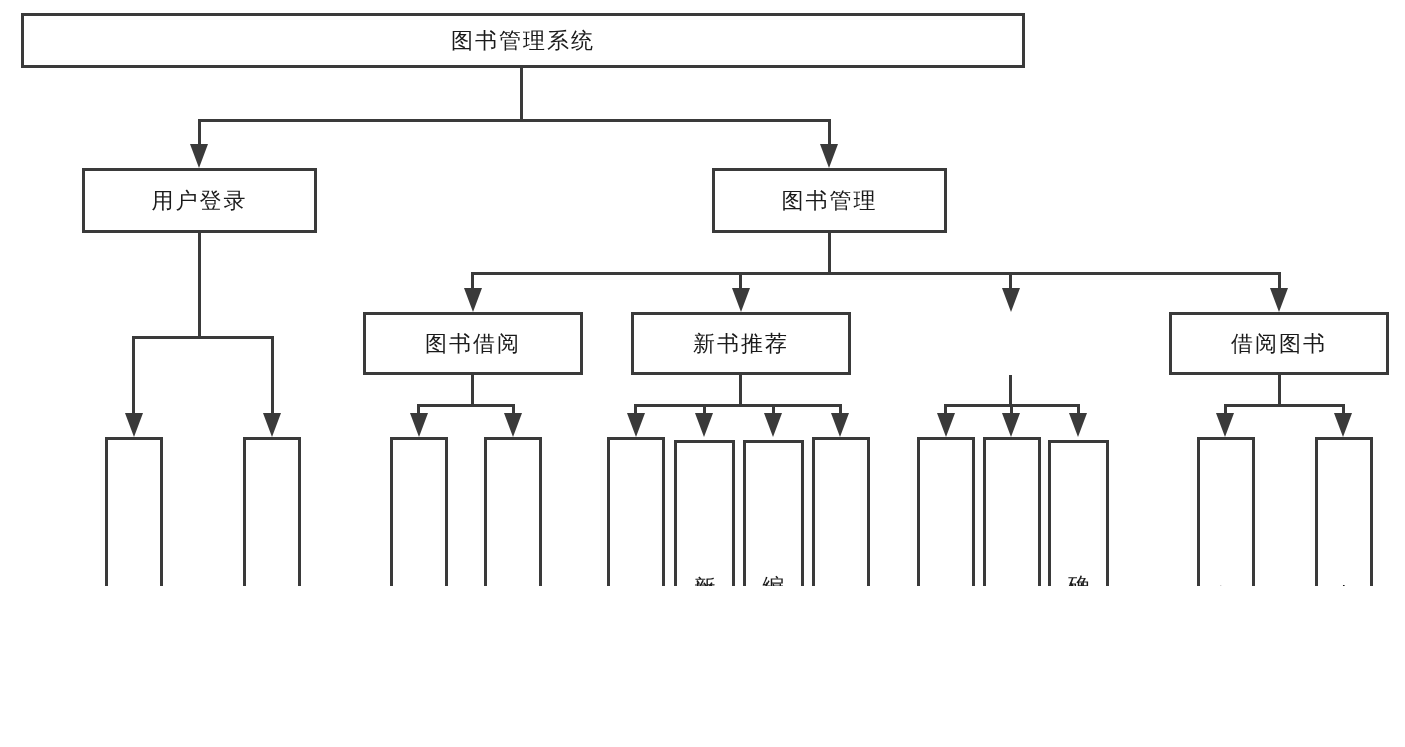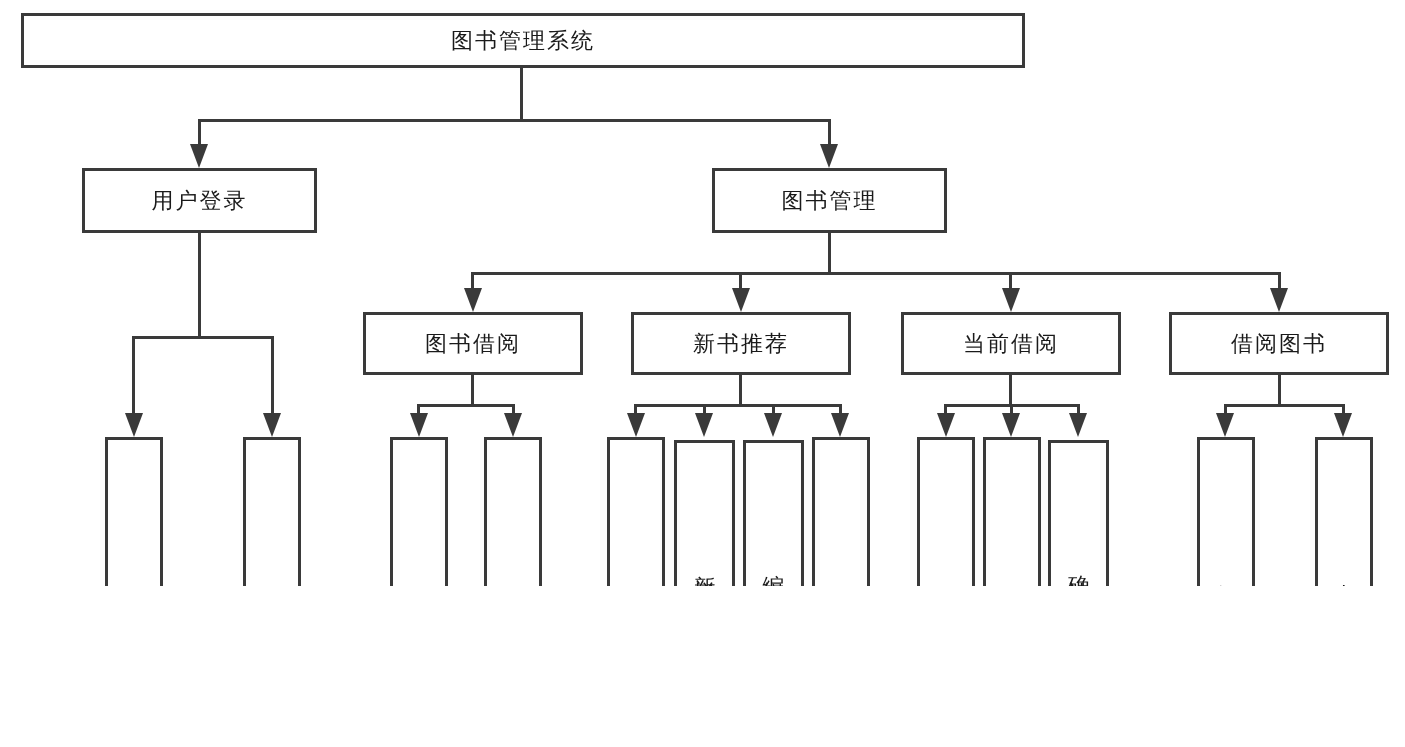--- a/index.html
+++ b/index.html
@@ -103,21 +103,20 @@
     <i class="ah" style="left:1334px;top:413px"></i>
   </div>
 
   <div class="box hbox" style="left:21px;top:13px;width:1004px;height:55px">图书管理系统</div>
 
   <div class="box hbox" style="left:82px;top:168px;width:235px;height:65px">用户登录</div>
   <div class="box hbox" style="left:712px;top:168px;width:235px;height:65px">图书管理</div>
 
   <div class="box hbox" style="left:363px;top:312px;width:220px;height:63px">图书借阅</div>
   <div class="box hbox" style="left:631px;top:312px;width:220px;height:63px">新书推荐</div>
-  <div class="box hbox" style="left:901px;top:312px;width:220px;height:63px">当前借阅</div>
   <div class="box hbox" style="left:1169px;top:312px;width:220px;height:63px">借阅图书</div>
 
   <div class="box vbox" style="left:105px;top:437px;width:58px;height:300px">用户登录</div>
   <div class="box vbox" style="left:243px;top:437px;width:58px;height:300px">注销登录</div>
 
   <div class="box vbox" style="left:390px;top:437px;width:58px;height:300px">查询图书</div>
   <div class="box vbox" style="left:484px;top:437px;width:58px;height:300px">借阅图书</div>
 
   <div class="box vbox" style="left:607px;top:437px;width:58px;height:300px">查询图书</div>
   <div class="box vbox" style="left:674px;top:440px;width:61px;height:297px">新增图书（管理员）</div>

